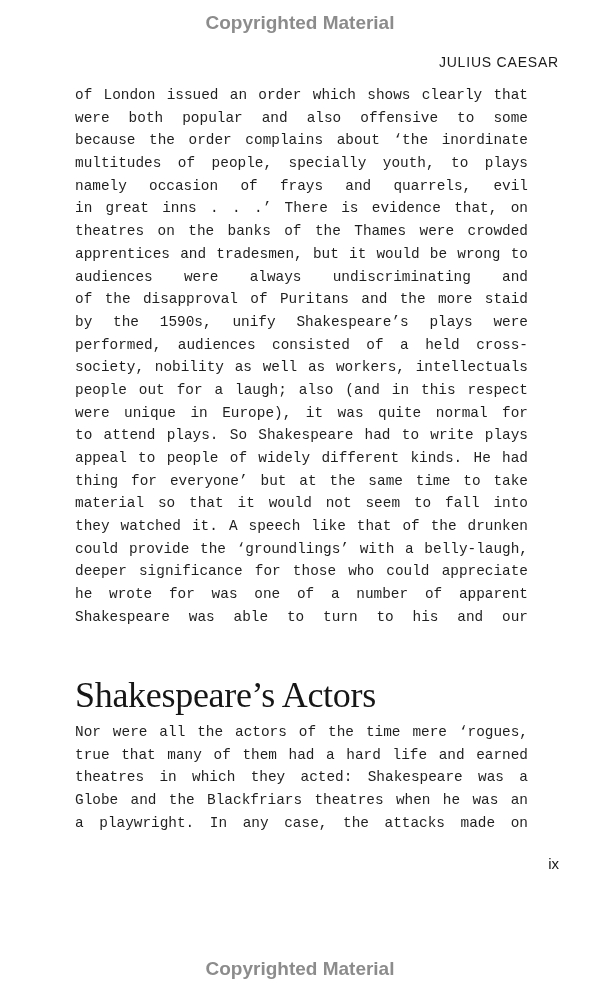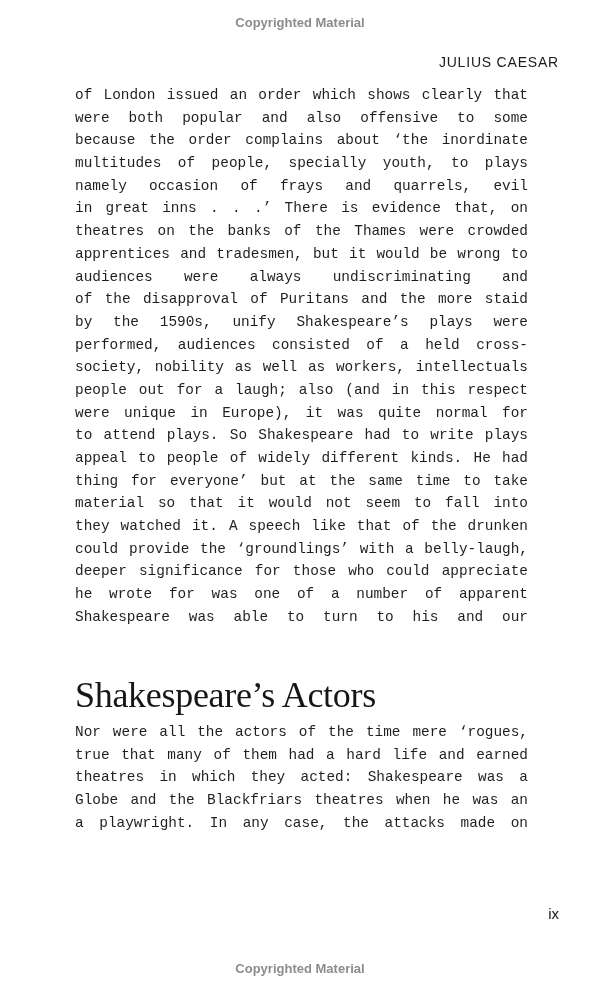--- a/index.html
+++ b/index.html
@@ -16,21 +16,21 @@
     overflow:hidden;
     font-family:"Liberation Serif","DejaVu Serif",serif;
   }
   .notice{
     position:absolute;
     left:0;
     width:600px;
     text-align:center;
     font-family:"Liberation Sans","DejaVu Sans",sans-serif;
     font-weight:bold;
-    font-size:13px;
+    font-size:19px;
     line-height:16px;
     color:var(--muted);
   }
   .notice.top{top:15px;}
   .notice.bottom{top:961px;}
   .running-header{
     position:absolute;
     top:54px;
     right:41px;
     font-family:"Liberation Sans","DejaVu Sans",sans-serif;
@@ -68,21 +68,21 @@
     margin:0;
     font-family:"Liberation Serif","DejaVu Serif",serif;
     font-weight:normal;
     font-size:36px;
     line-height:36px;
     letter-spacing:-0.3px;
     color:#161616;
   }
   .page-number{
     position:absolute;
-    top:905px;
+    top:855px;
     right:41px;
     font-family:"Liberation Sans","DejaVu Sans",sans-serif;
     font-size:15px;
     line-height:18px;
     color:#1a1a1a;
   }
 </style>
 </head>
 <body>
 

